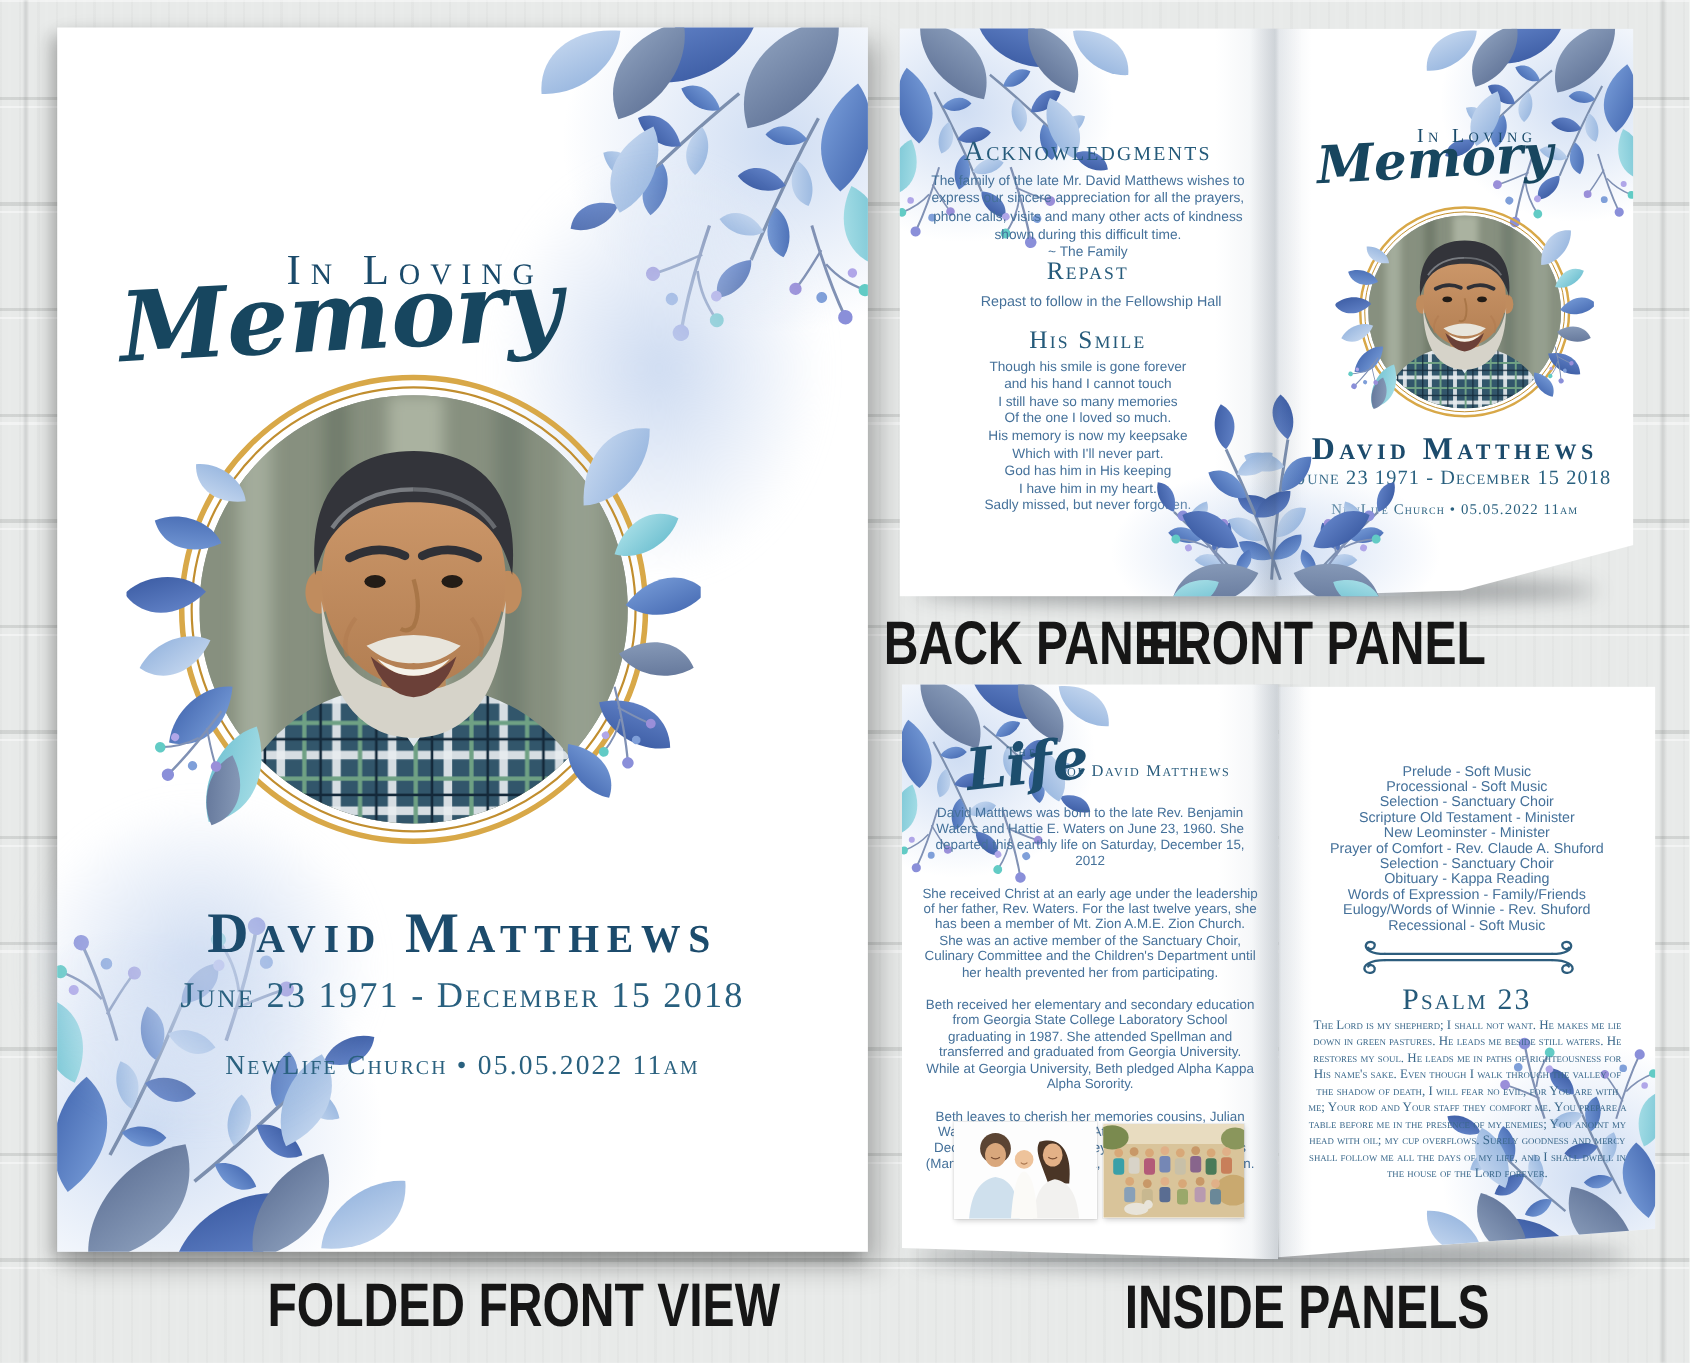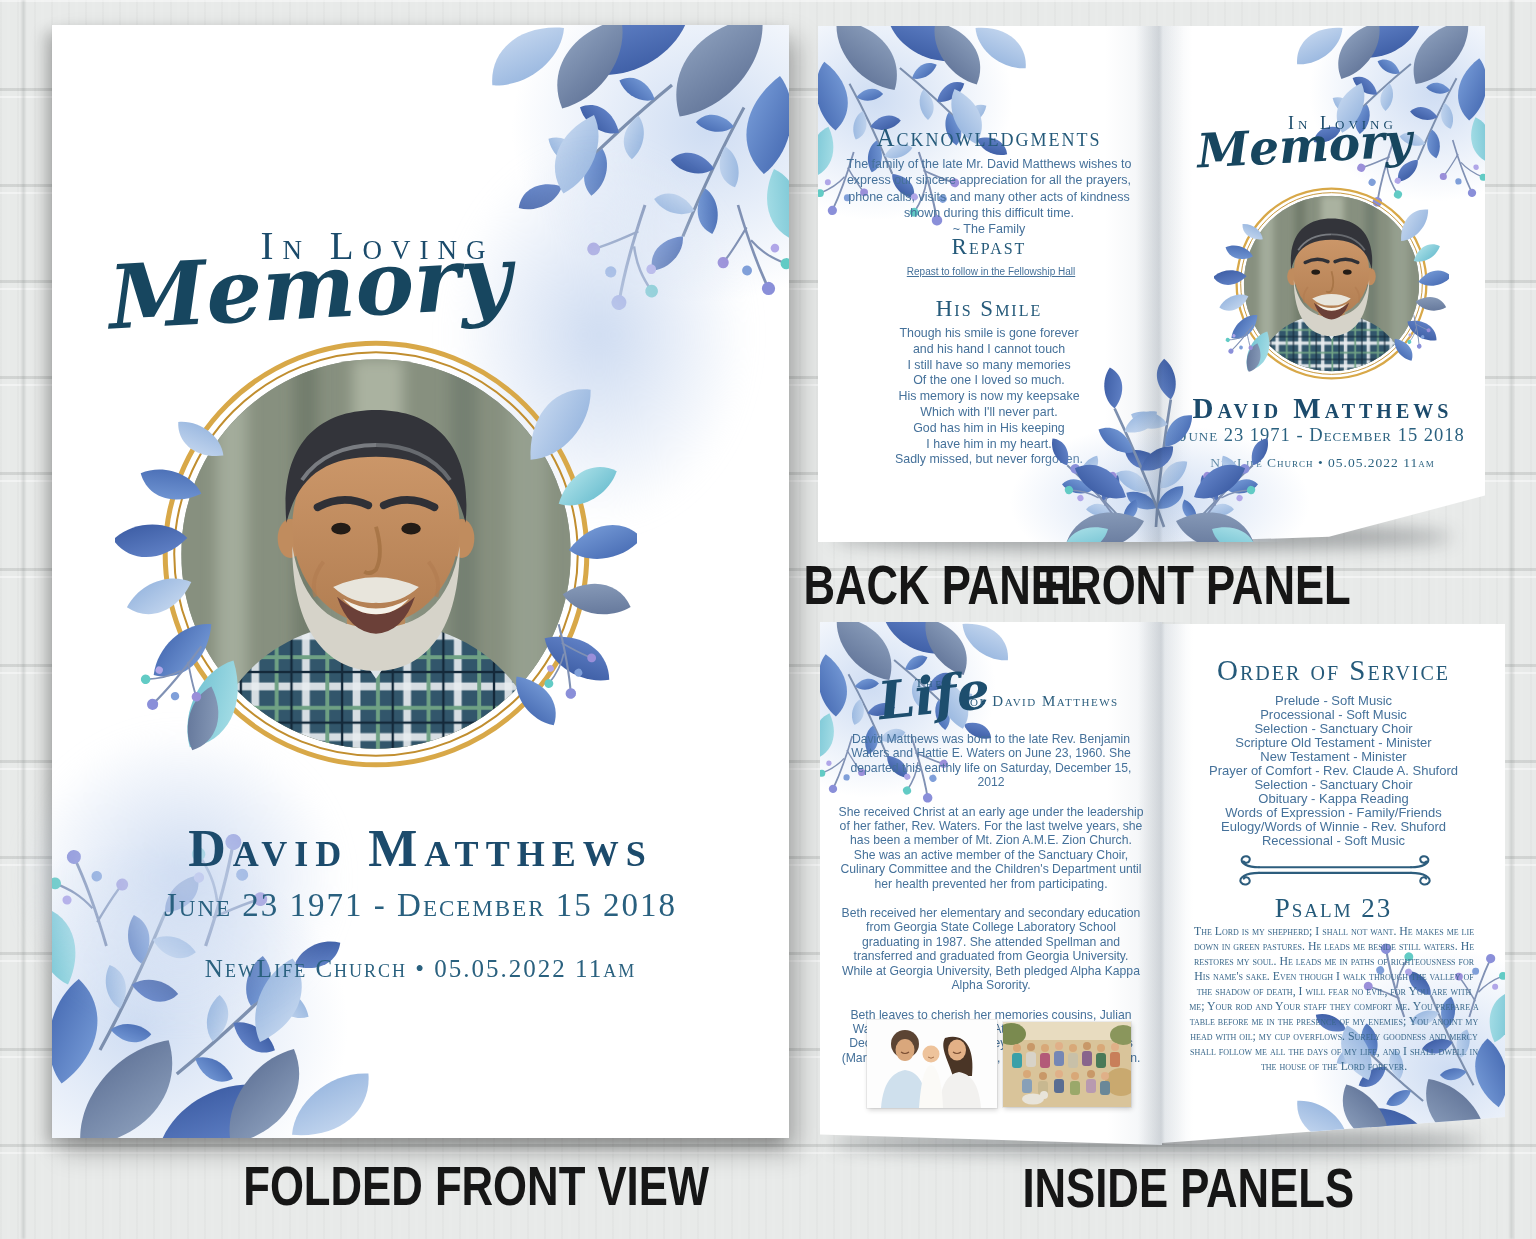--- a/index.html
+++ b/index.html
@@ -37,21 +37,21 @@
   .top-spread .sh1{left:14px;top:498px;width:620px;height:26px;}
   .page.back{left:0;top:0;width:342px;height:516px;background:linear-gradient(90deg,#fff 0 84%,#eef1f4 100%);}
   .page.front{left:342px;top:0;width:325px;height:516px;background:linear-gradient(90deg,#edf0f3 0,#fff 10%);
     clip-path:polygon(0 0,100% 0,100% 91%,52% 99%,0 100%);}
   .fold{position:absolute;left:318px;top:0;width:48px;height:516px;pointer-events:none;
     background:linear-gradient(90deg, rgba(0,0,0,0) 0, rgba(40,55,70,.16) 48%, rgba(40,55,70,.05) 56%, rgba(0,0,0,0) 100%);}
   .ack-title{left:0;top:98px;width:342px;font-size:25px;letter-spacing:2px;color:#255a7a;}
   .ack-body{left:22px;top:130px;width:298px;font-size:12.5px;line-height:16.4px;}
   .ack-sign{left:0;top:196px;width:342px;font-size:12.5px;}
   .repast-title{left:0;top:208px;width:342px;font-size:23px;letter-spacing:2px;color:#255a7a;}
-  .repast-body{left:2px;top:240px;width:342px;font-size:10px;text-decoration:underline;}
+  .repast-body{left:12px;top:240px;width:342px;font-size:13px;}
   .poem-title{left:0;top:270px;width:342px;font-size:23px;letter-spacing:2px;color:#255a7a;font-family:Liberation Serif, serif;}
   .poem{left:0;top:300px;width:342px;}
   .poem-line{font-size:12.4px;line-height:15.8px;}
   .fp-inloving{left:342px;top:87px;width:325px;font-size:18px;letter-spacing:4px;color:#1b4b6b;transform:translateX(20px);}
   .fp-memory{left:342px;top:92px;width:325px;font-size:47px;color:#17465f;transform:translateX(-18px) rotate(-3deg);}
   .wreath-sm{left:396px;top:140px;width:235px;height:235px;}
   .fp-name{left:342px;top:366px;width:325px;font-size:29px;letter-spacing:4px;color:#1c4b6c;font-weight:600;}
   .fp-dates{left:342px;top:399px;width:325px;font-size:18.5px;letter-spacing:1px;color:#29607f;}
   .fp-service{left:342px;top:429px;width:325px;font-size:13.5px;letter-spacing:1px;color:#2a617f;}
   
@@ -397,28 +397,27 @@
           <rect x="67" y="59" width="10" height="14" rx="3" fill="#9aa86a"></rect>
         <circle cx="88" cy="52" r="4" fill="#c89868"></circle>
           <rect x="83" y="57" width="10" height="14" rx="3" fill="#b89ab0"></rect>
         <circle cx="102" cy="54" r="4" fill="#e0b088"></circle>
           <rect x="97" y="59" width="10" height="14" rx="3" fill="#6a8898"></rect>
       </g>
       <ellipse cx="30" cy="77" rx="11" ry="5.5" fill="#e8e4da"></ellipse>
       <circle cx="41" cy="73" r="4" fill="#e8e4da"></circle>
     </svg>
 
-    <div class="abs ctr sc order-title">Order of Service</div>
     <div class="abs ctr body-blue order-list">
 
     <div class="order-item">Prelude - Soft Music</div>
         <div class="order-item">Processional - Soft Music</div>
         <div class="order-item">Selection - Sanctuary Choir</div>
         <div class="order-item">Scripture Old Testament - Minister</div>
-        <div class="order-item">New Testament - Minister</div>
+        <div class="order-item">New Leominster - Minister</div>
         <div class="order-item">Prayer of Comfort - Rev. Claude A. Shuford</div>
         <div class="order-item">Selection - Sanctuary Choir</div>
         <div class="order-item">Obituary - Kappa Reading</div>
         <div class="order-item">Words of Expression - Family/Friends</div>
         <div class="order-item">Eulogy/Words of Winnie - Rev. Shuford</div>
         <div class="order-item">Recessional - Soft Music</div>
       </div>
     <svg class="abs flourish">
       <use href="#flourishSym" width="214" height="38"></use>
     </svg>

